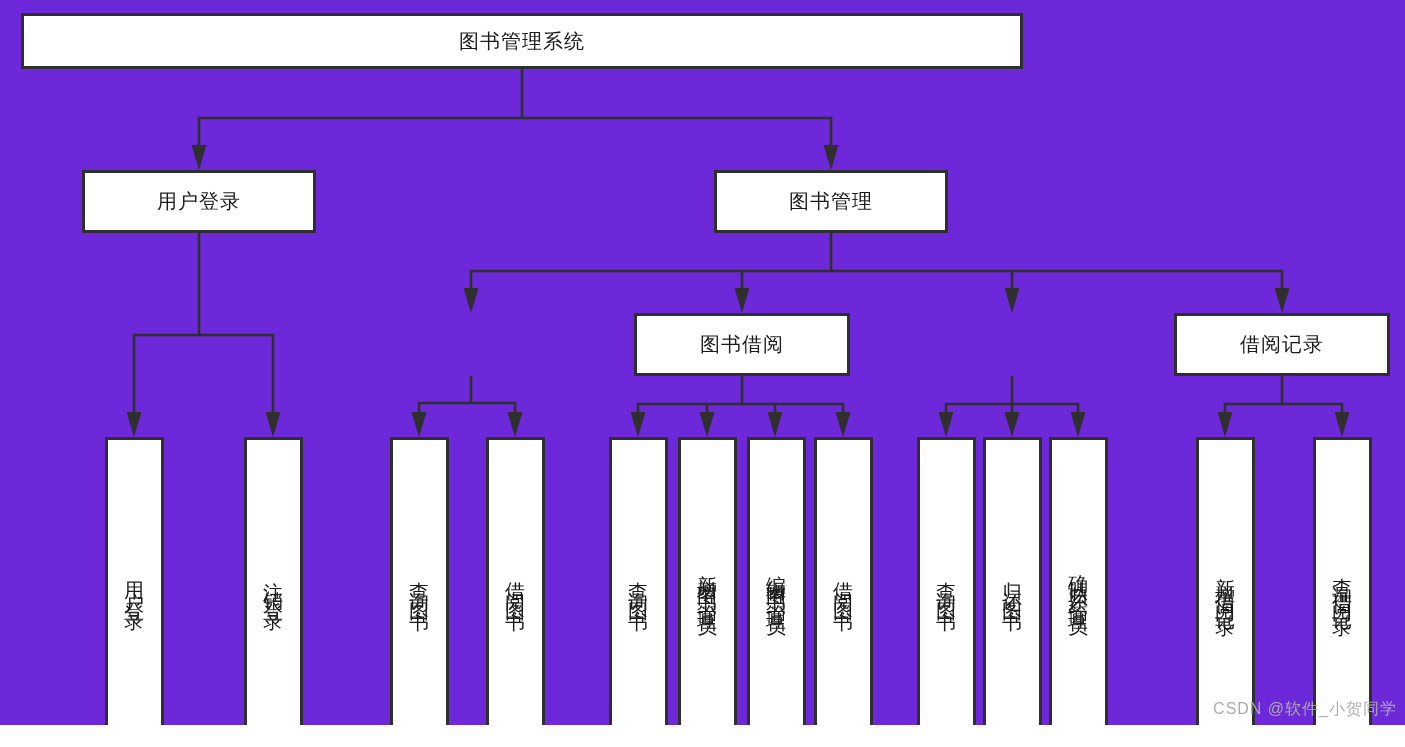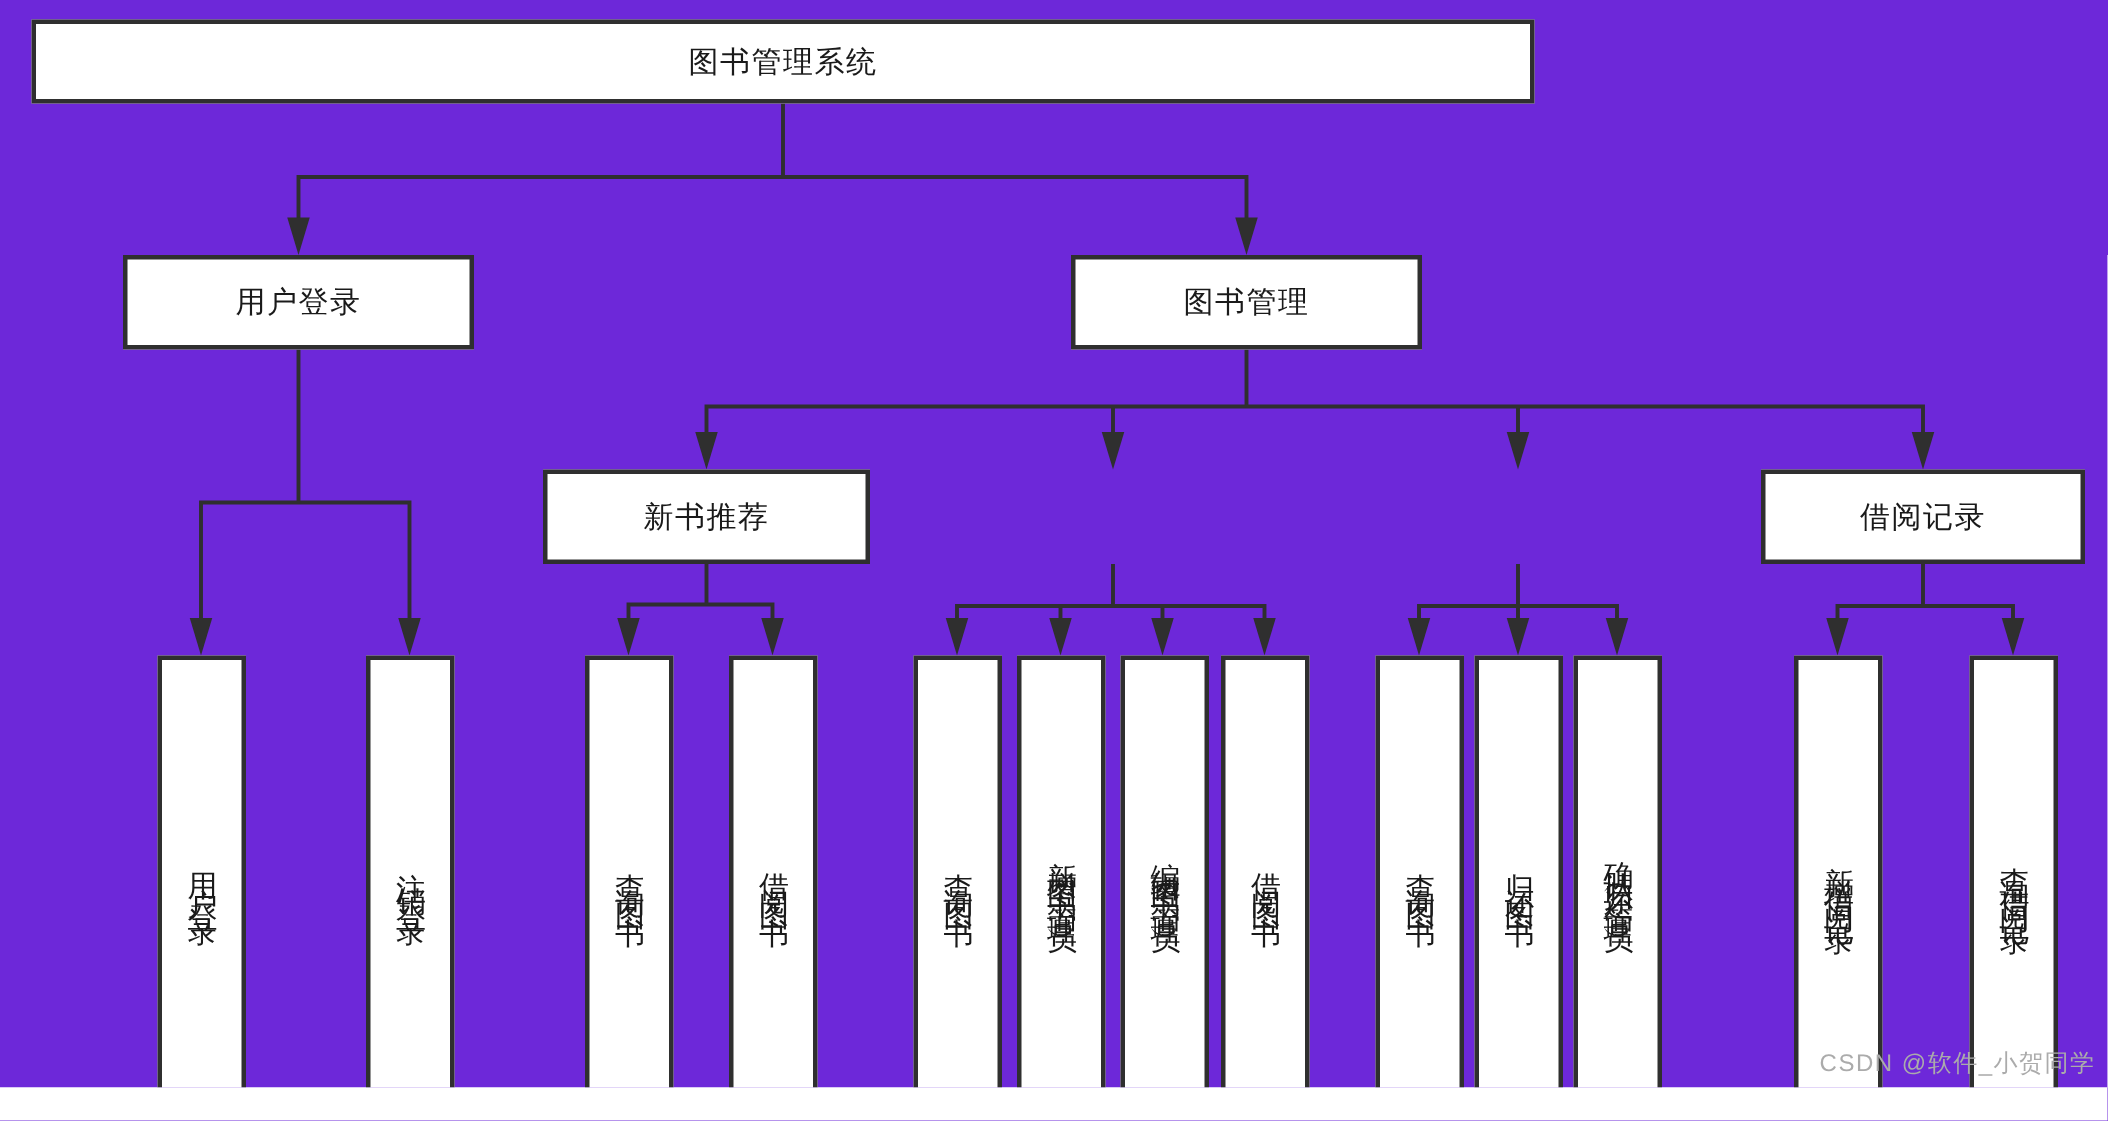--- a/index.html
+++ b/index.html
@@ -117,21 +117,21 @@
     <path d="M1282 376 V404 M1225 417 V404 H1342 V417"></path>
     <polygon fill="#2f2f2f" stroke="none" points="1225,437 1217.5,412 1232.5,412"></polygon>
     <polygon fill="#2f2f2f" stroke="none" points="1342,437 1334.5,412 1349.5,412"></polygon>
   </svg>
 
   <div class="node hbox" id="nd-root">图书管理系统</div>
 
   <div class="node hbox" id="nd-user-login">用户登录</div>
   <div class="node hbox" id="nd-book-mgmt">图书管理</div>
 
-  <div class="node hbox" id="nd-new-rec">新书推荐</div>
+  <div class="node hbox" id="nd-borrowing">图书借阅</div>
   <div class="node hbox" id="nd-records">借阅记录</div>
 
   <div class="node vbox" id="lf-ul-login">用户登录</div>
   <div class="node vbox" id="lf-ul-logout">注销登录</div>
 
   <div class="node vbox" id="lf-nb-query">查询图书</div>
   <div class="node vbox" id="lf-nb-borrow">借阅图书</div>
 
   <div class="node vbox" id="lf-bb-query">查询图书</div>
   <div class="node vbox" id="lf-bb-add">新增图书（管理员）</div>

